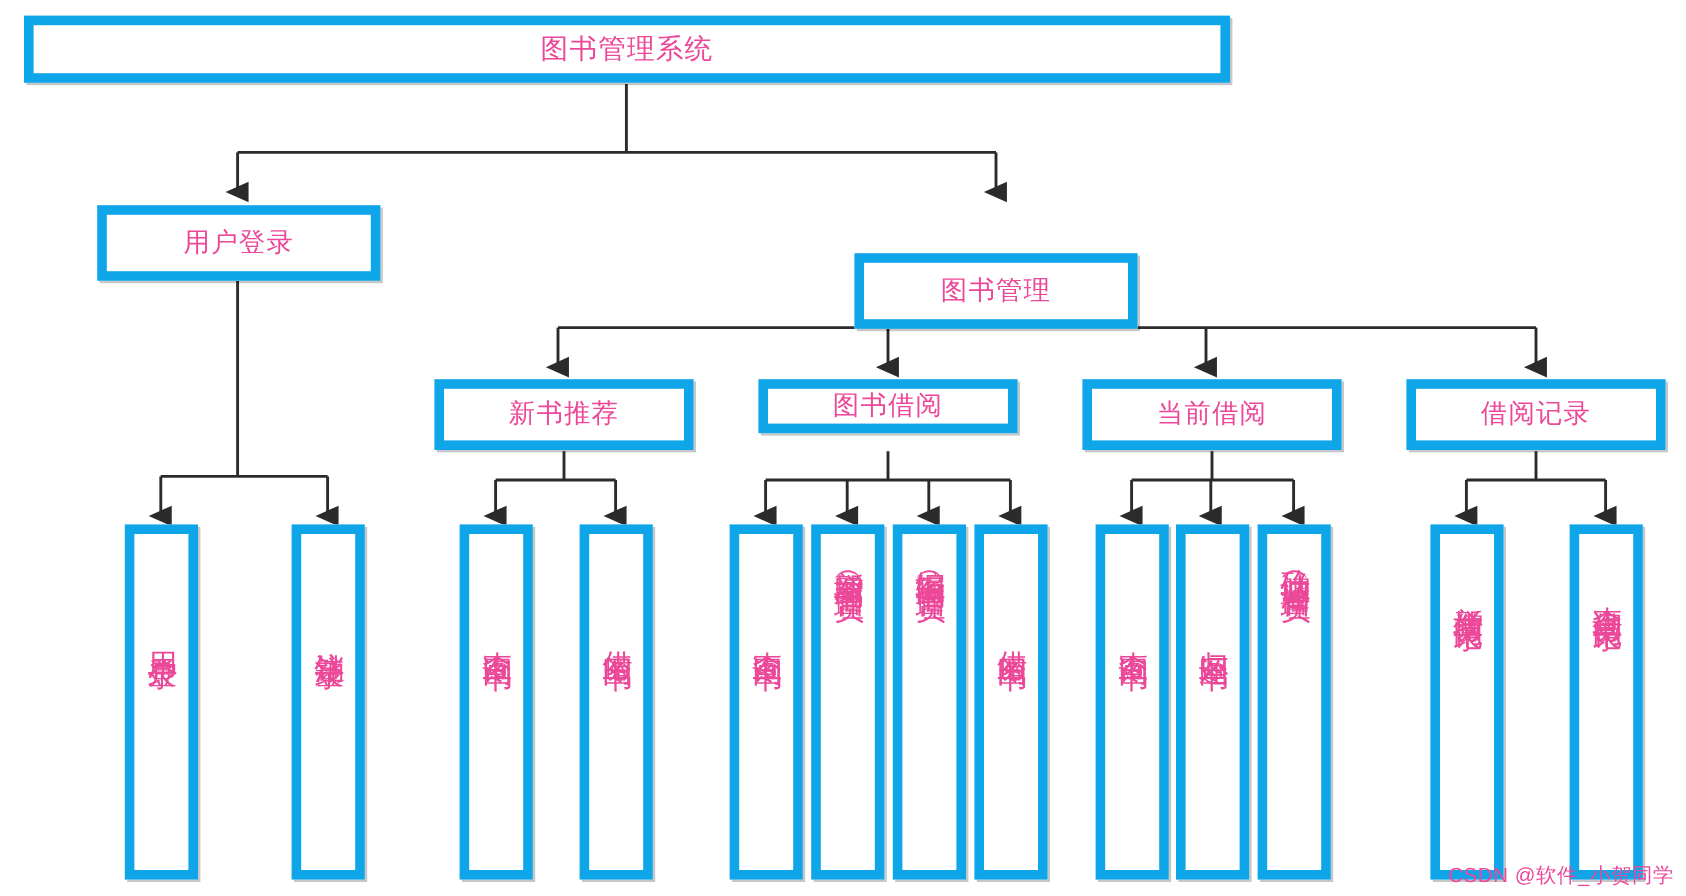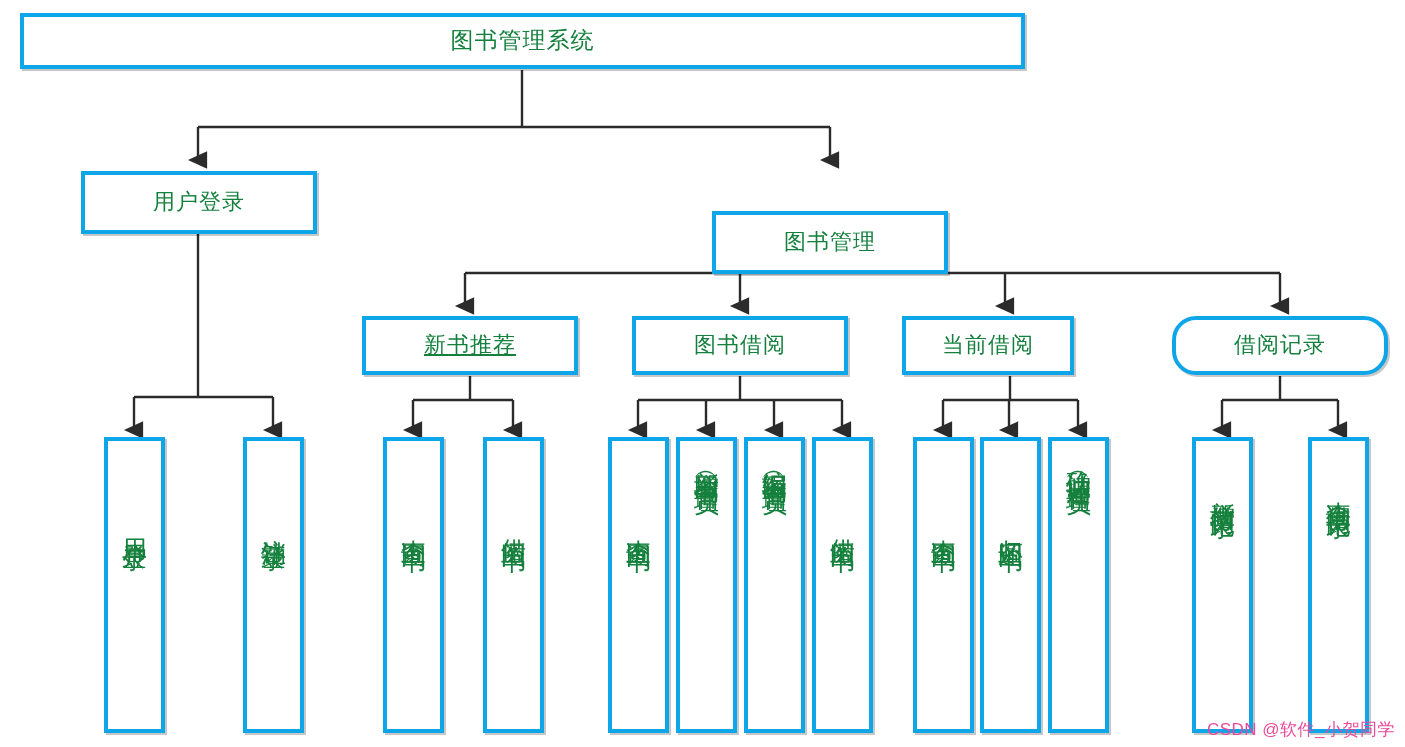--- a/index.html
+++ b/index.html
@@ -14,25 +14,25 @@
     position: relative;
     width: 1405px;
     height: 747px;
     background: #ffffff;
     overflow: hidden;
   }
   .node {
     position: absolute;
     box-sizing: border-box;
     background: #ffffff;
-    border: 4px solid #0ea5e9;
+    border: 8px solid #0ea5e9;
     display: flex;
     align-items: center;
     justify-content: center;
-    color: #15803d;
+    color: #ec4899;
     box-shadow: 2px 2px 0 rgba(0,0,0,0.22);
   }
   .node-label {
     display: block;
     text-align: center;
     letter-spacing: 1px;
   }
   
   .h-node .node-label {
     font-size: 22px;
@@ -136,30 +136,30 @@
     <span class="node-label">图书管理系统</span>
   </div>
 
   <div class="node h-node" style="left:81px; top:171px; width:236px; height:63px;">
     <span class="node-label">用户登录</span>
   </div>
   <div class="node h-node" style="left:712px; top:171px; width:236px; height:63px;margin-top:40px;">
     <span class="node-label">图书管理</span>
   </div>
 
-  <div class="node h-node" style="left:362px; top:316px; width:216px; height:59px;text-decoration:underline;">
+  <div class="node h-node" style="left:362px; top:316px; width:216px; height:59px;">
     <span class="node-label">新书推荐</span>
   </div>
-  <div class="node h-node" style="left:632px; top:316px; width:216px; height:59px;">
+  <div class="node h-node" style="left:632px; top:316px; width:216px; height:45px;">
     <span class="node-label">图书借阅</span>
   </div>
-  <div class="node h-node" style="left:902px; top:316px; width:172px; height:59px;">
+  <div class="node h-node" style="left:902px; top:316px; width:216px; height:59px;">
     <span class="node-label">当前借阅</span>
   </div>
-  <div class="node h-node" style="left:1172px; top:316px; width:216px; height:59px;border-radius:24px;">
+  <div class="node h-node" style="left:1172px; top:316px; width:216px; height:59px;">
     <span class="node-label">借阅记录</span>
   </div>
 
   <div class="node v-node short-pad" style="left:104px; top:437px; width:61px; height:296px;">
     <span class="node-label">用户登录</span>
   </div>
   <div class="node v-node short-pad" style="left:243px; top:437px; width:61px; height:296px;">
     <span class="node-label">注销登录</span>
   </div>
 

